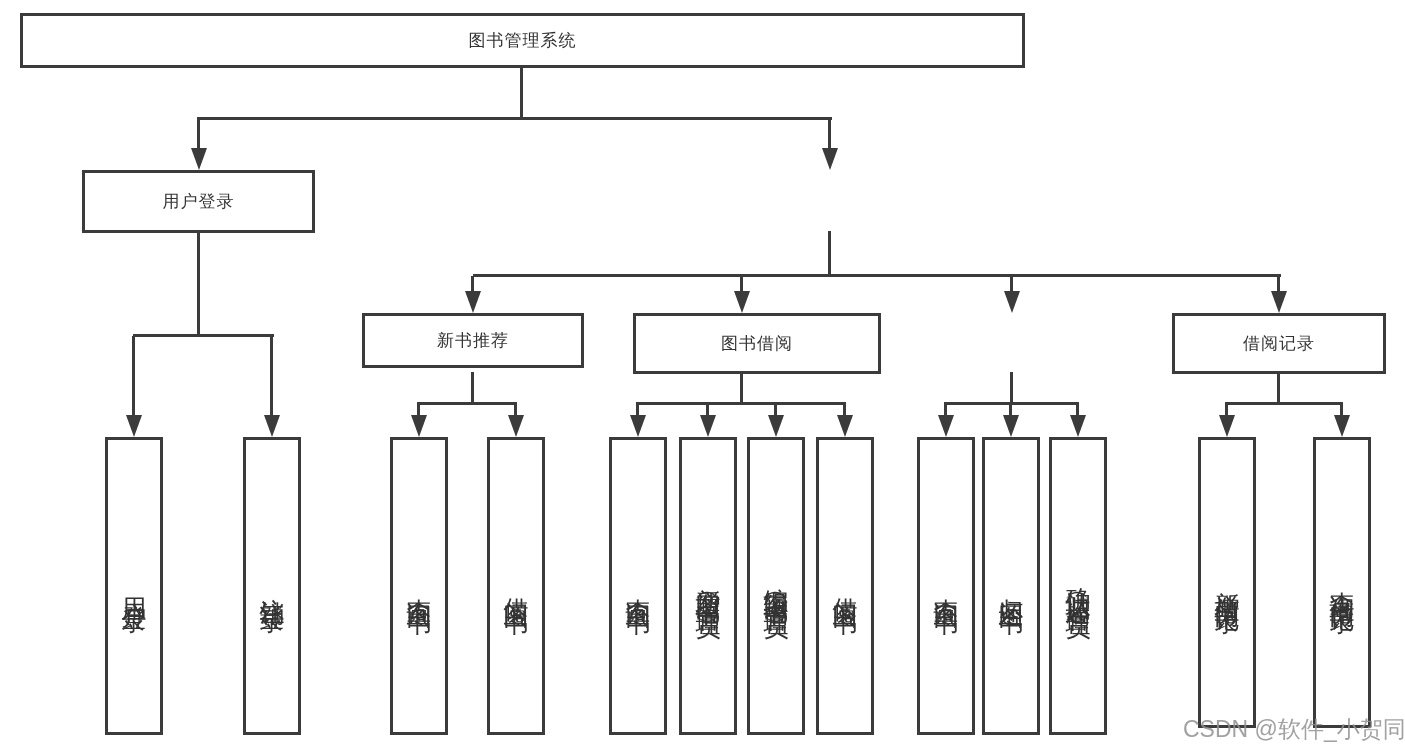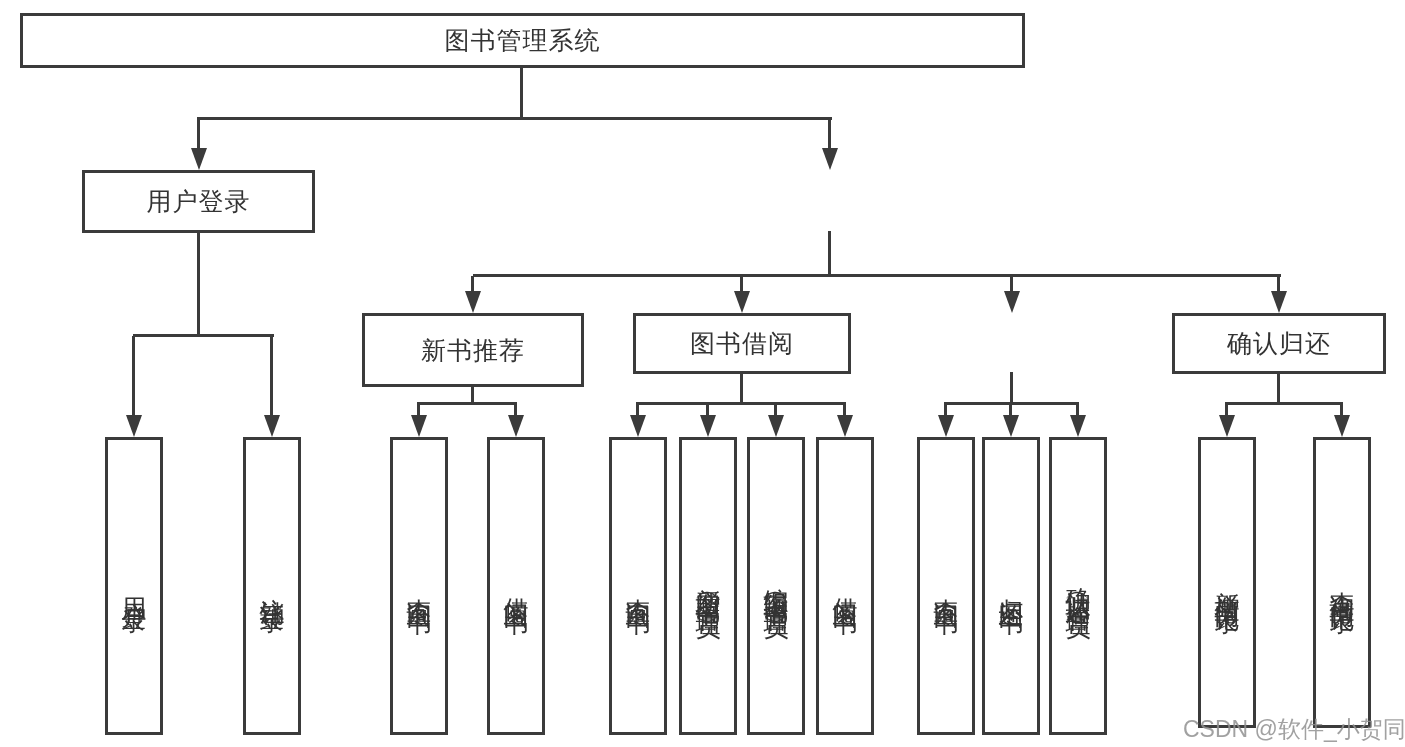--- a/index.html
+++ b/index.html
@@ -17,21 +17,21 @@
   }
   .box {
     position: absolute;
     background: #ffffff;
     border: 3px solid #3b3b3b;
     box-sizing: border-box;
     display: flex;
     align-items: center;
     justify-content: center;
     color: #333333;
-    font-size: 25px;
+    font-size: 17px;
     letter-spacing: 1px;
     white-space: nowrap;
     z-index: 2;
   }
   .leaf {
     writing-mode: vertical-rl;
     text-orientation: mixed;
     letter-spacing: 4px;
     font-size: 25px;
     white-space: normal;
@@ -91,23 +91,23 @@
   <div class="drop" style="left:132px; top:336px; height:79px;"></div>
   <div class="drop" style="left:270px; top:336px; height:79px;"></div>
 
   <div class="v-line" style="left:828px; top:231px; height:45px;"></div>
   <div class="h-line" style="left:473px; top:274px; width:808px;"></div>
   <div class="drop" style="left:471px; top:276px; height:15px;"></div>
   <div class="drop" style="left:740px; top:276px; height:15px;"></div>
   <div class="drop" style="left:1010px; top:276px; height:15px;"></div>
   <div class="drop" style="left:1277px; top:276px; height:15px;"></div>
 
-  <div class="box" style="left:362px; top:313px; width:222px; height:74px;">新书推荐</div>
-  <div class="box" style="left:633px; top:313px; width:218px; height:61px;">图书借阅</div>
-  <div class="box" style="left:1172px; top:313px; width:214px; height:61px;">确认归还</div>
+  <div class="box" style="left:362px; top:313px; width:222px; height:55px;">新书推荐</div>
+  <div class="box" style="left:633px; top:313px; width:248px; height:61px;">图书借阅</div>
+  <div class="box" style="left:1172px; top:313px; width:214px; height:61px;">借阅记录</div>
 
   <div class="v-line" style="left:471px; top:372px; height:32px;"></div>
   <div class="h-line" style="left:417px; top:402px; width:100px;"></div>
   <div class="drop" style="left:417px; top:404px; height:11px;"></div>
   <div class="drop" style="left:514px; top:404px; height:11px;"></div>
 
   <div class="v-line" style="left:740px; top:372px; height:32px;"></div>
   <div class="h-line" style="left:636px; top:402px; width:210px;"></div>
   <div class="drop" style="left:636px; top:404px; height:11px;"></div>
   <div class="drop" style="left:706px; top:404px; height:11px;"></div>

